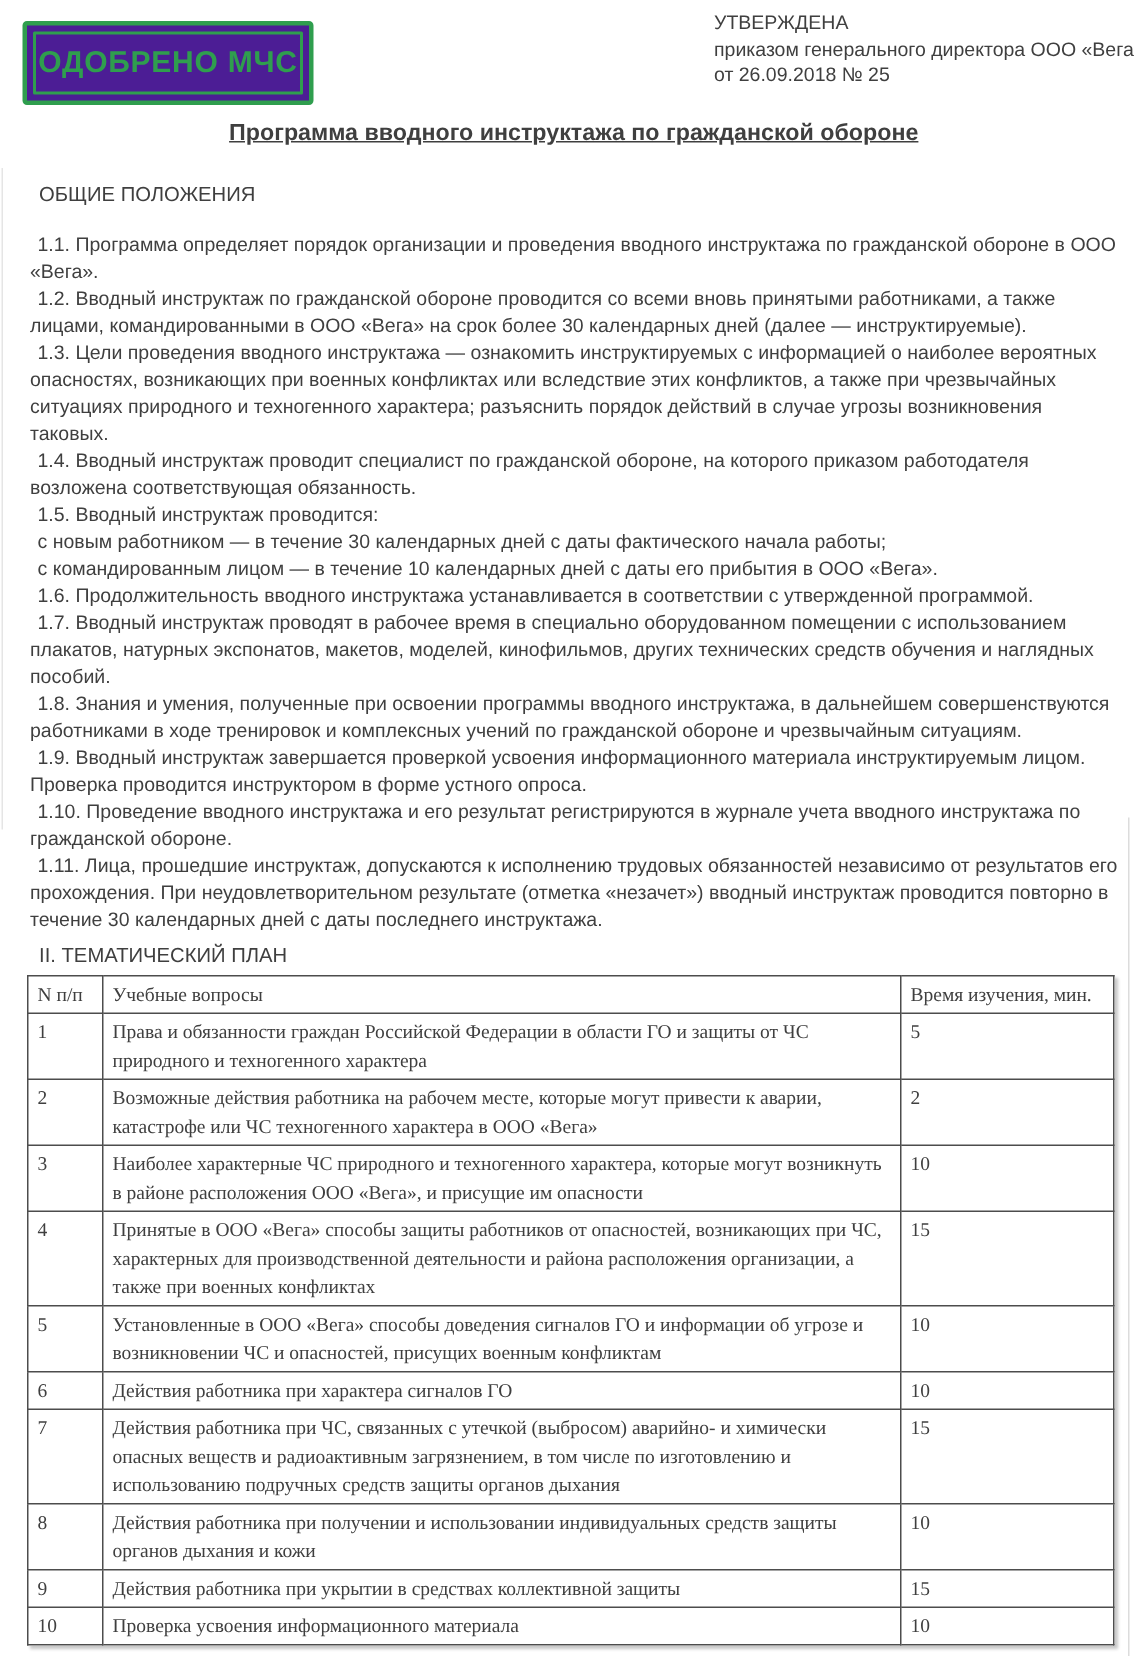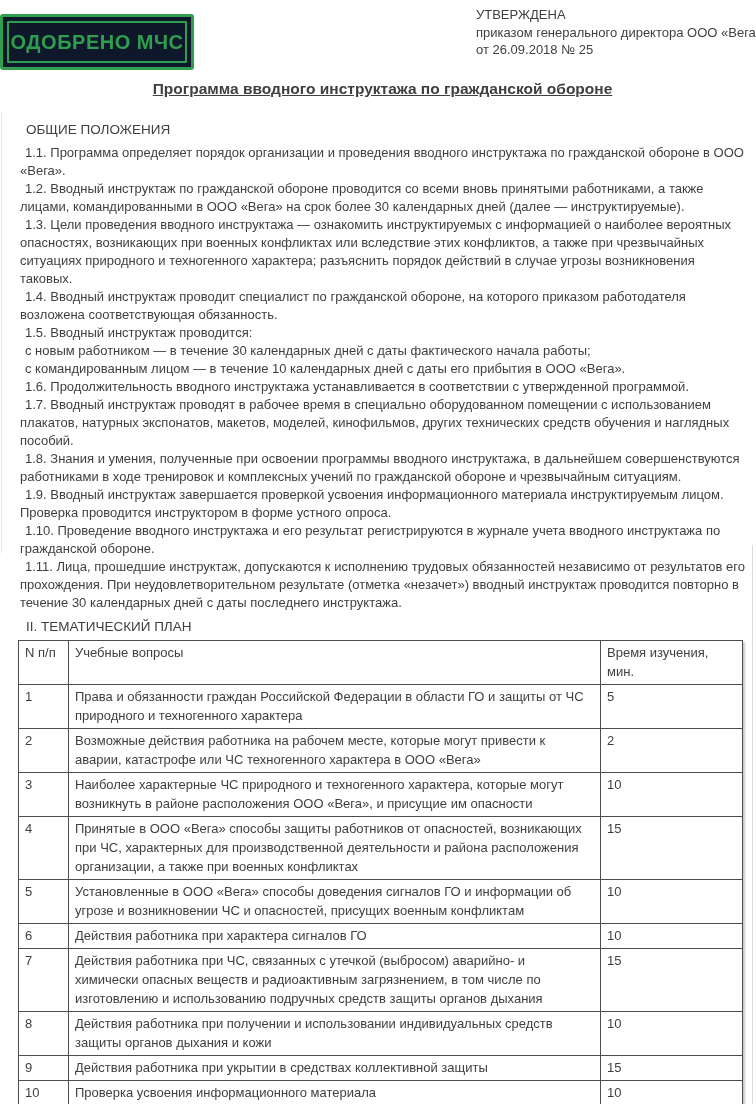--- a/index.html
+++ b/index.html
@@ -3,48 +3,48 @@
 <meta charset="utf-8">
 <style>
   html,body{margin:0;padding:0;background:#ffffff;}
   .page{
     position:relative;width:756px;height:1104px;background:#ffffff;overflow:hidden;
     font-family:"Liberation Sans",sans-serif;color:#3f3f3f;
   }
   .content{padding:0 11px 0 20px;}
   
   .stamp{
-    position:absolute;left:0;top:14px;width:194px;height:56px;box-sizing:border-box;
-    border:3px solid #2f9e4e;border-radius:3px;padding:4px;background:#0f172a;
+    position:absolute;left:15px;top:14px;width:194px;height:56px;box-sizing:border-box;
+    border:3px solid #2f9e4e;border-radius:3px;padding:4px;background:#4c1d95;
   }
   .stamp-inner{
     box-sizing:border-box;height:100%;border:2px solid #2f9e4e;border-radius:1px;
     display:flex;align-items:center;justify-content:center;
   }
   .stamp-text{
     color:#2f9e4e;font-weight:bold;font-size:20px;letter-spacing:0.5px;white-space:nowrap;
   }
   
   .approval{position:absolute;left:476px;top:6px;font-size:13px;line-height:17.5px;}
   .approval div{white-space:nowrap;}
   
   .title{margin:0;padding-top:79px;text-align:center;font-size:15.5px;font-weight:bold;line-height:20px;text-decoration:underline;}
   
   .section-heading{margin:22px 0 0 6px;font-size:13.5px;font-weight:400;line-height:18px;}
   .section-heading.second{margin-top:6px;}
   
-  .paras{margin-top:5px;font-size:13px;line-height:18px;}
+  .paras{margin-top:15px;font-size:13px;line-height:18px;}
   .para{margin:0;text-indent:5px;}
   
   .plan-table{
     border-collapse:collapse;table-layout:fixed;width:724px;margin:4px 0 0 -2px;
     font-size:13px;line-height:19px;box-shadow:2px 2px 2px rgba(0,0,0,0.22);
   }
   .plan-table th,.plan-table td{
-    border:1px solid #4d4d4d;padding:2px 8px 3px 6px;text-align:left;vertical-align:top;font-weight:400;
+    border:1px solid #4d4d4d;padding:2px 8px 3px 6px;text-align:left;vertical-align:top;font-weight:400;font-family:Liberation Serif, serif;
   }
   .col-num{width:50px;}
   .col-topic{width:532px;}
   .col-time{width:142px;}
   
   .edge-left{position:absolute;left:1px;top:112px;width:1px;height:441px;background:#e5e5e5;}
   .edge-right{position:absolute;left:752px;top:545px;width:1px;height:559px;background:#dcdcdc;}
 </style>
 </head>
 <body>

